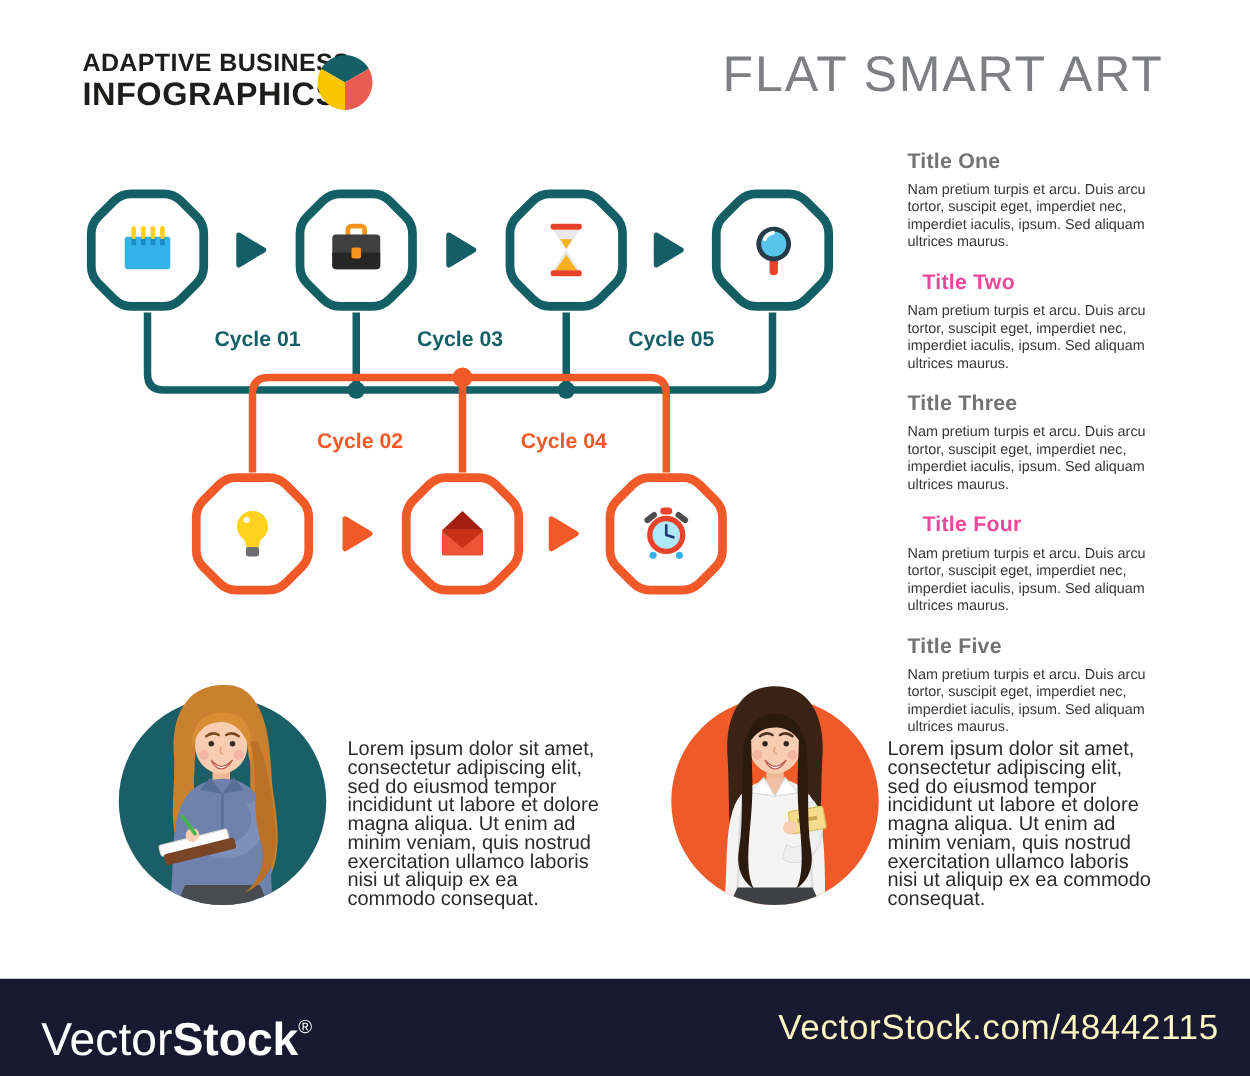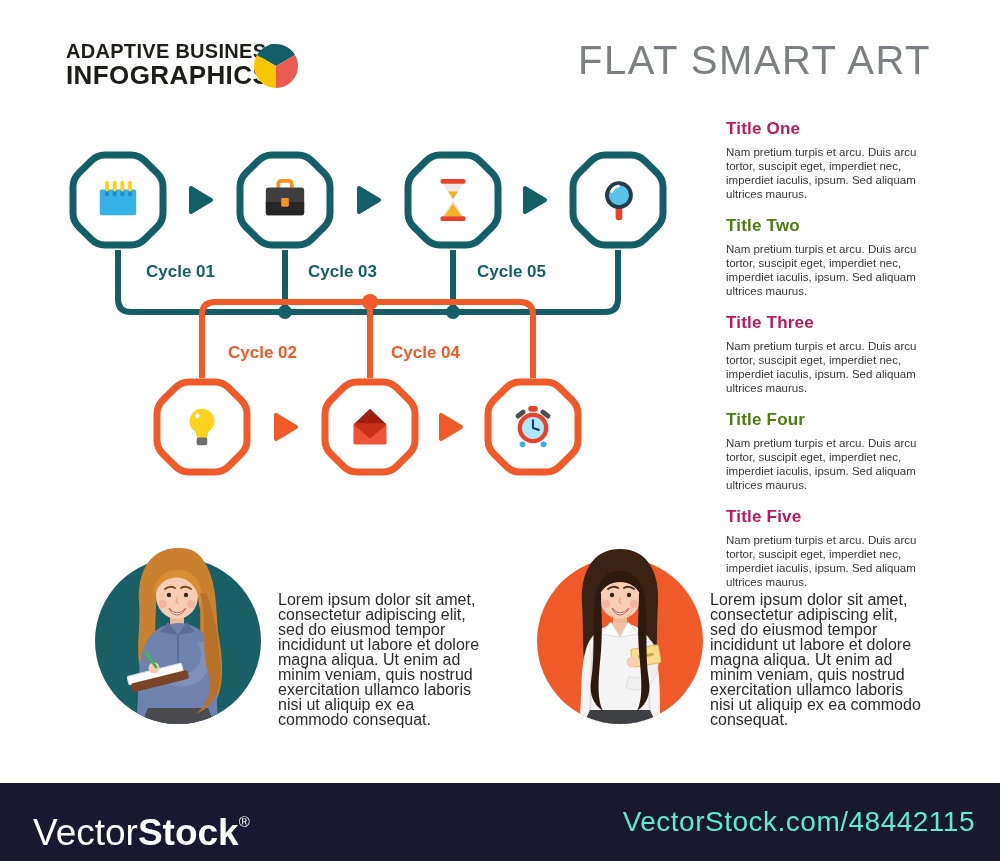--- a/index.html
+++ b/index.html
@@ -13,46 +13,46 @@
   .brand-line2 { font-size:26px; font-weight:700; color:#1d1d1b; letter-spacing:.4px; line-height:26px; }
   .brand-pie { position:absolute; left:253px; top:43px; }
   .page-title { position:absolute; top:38px; right:69px; font-size:40px; font-weight:400; color:#7d7f83; letter-spacing:1.5px;text-align:center; }
 
   
   .connectors { position:absolute; left:0; top:0; }
   .octo { position:absolute; width:100px; height:100px; }
   .octo svg.shape { position:absolute; inset:0; }
   .octo svg.glyph { position:absolute; left:27px; top:27px; }
   .arrow { position:absolute; }
-  .cycle-label { position:absolute; width:120px; font-size:17px; font-weight:700; }
+  .cycle-label { position:absolute; width:120px; text-align:center; font-size:17px; font-weight:700; }
   .cycle-teal { color:#145f66; }
   .cycle-orange { color:#f15a28; }
 
   
   .sections { position:absolute; left:726px; top:119px; width:235px; }
   .sections h3 { font-size:17px; font-weight:700; line-height:20px; margin:0 0 6px 0; letter-spacing:.2px; }
-  .sections h3.teal { color:#be185d; }
-  .sections h3.orange { color:#4d7c0f; }
+  .sections h3.teal { color:#737373; }
+  .sections h3.orange { color:#ec4899;margin-left:12px; }
   .sections p { font-size:11.5px; line-height:14px; color:#363636; margin:0 16px 15px 0; }
 
   
   .avatar { position:absolute; width:180px; height:190px; }
   .avatar-left { left:88px; top:535px; }
   .avatar-right { left:530px; top:535px; }
   .profile-text { position:absolute; font-size:16px; line-height:15px; color:#2b2b2b; }
   .profile-text-left { left:278px; top:592px; width:210px; }
   .profile-text-right { left:710px; top:592px; width:212px; }
 
   
   .footer { position:absolute; left:0; top:783px; width:1000px; height:78px; background:#181930; }
   .footer-brand { position:absolute; left:33px; top:0; height:90px; line-height:78px; color:#ffffff; font-size:37px; }
   .footer-brand .light { font-weight:400; }
   .footer-brand .bold { font-weight:700; }
   .footer-brand sup { font-size:15px; vertical-align:18px; font-weight:400; }
-  .footer-url { position:absolute; right:25px; top:0; height:78px; line-height:78px; color:#5eead4; font-size:28px; font-weight:400; letter-spacing:.5px; }
+  .footer-url { position:absolute; right:25px; top:0; height:78px; line-height:78px; color:#fef9c3; font-size:28px; font-weight:400; letter-spacing:.5px; }
 </style>
 </head>
 <body>
 
 <div class="page">
 
   <div class="brand">
     <div class="brand-line1">ADAPTIVE BUSINESS</div>
     <div class="brand-line2">INFOGRAPHICS</div>
   </div>

